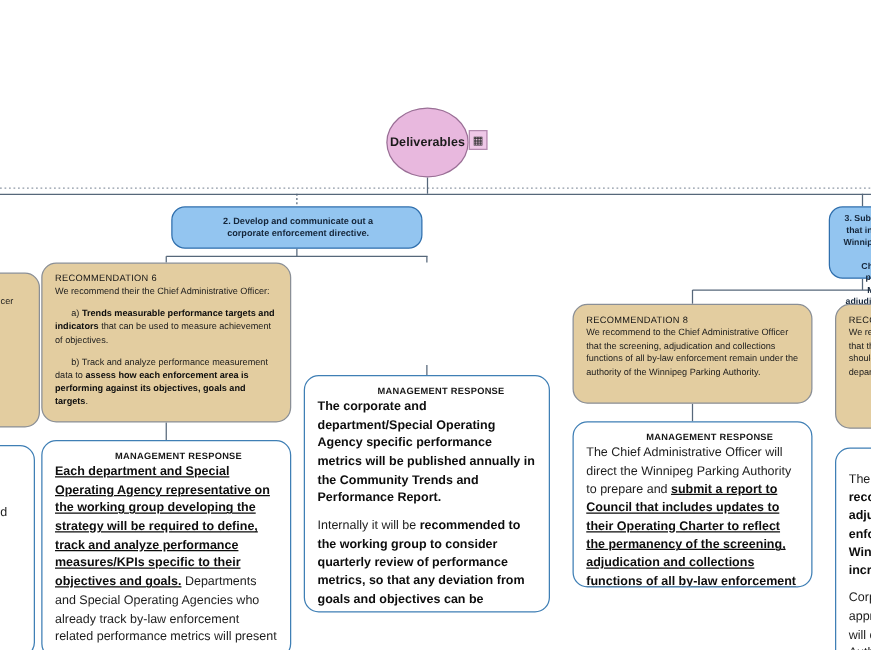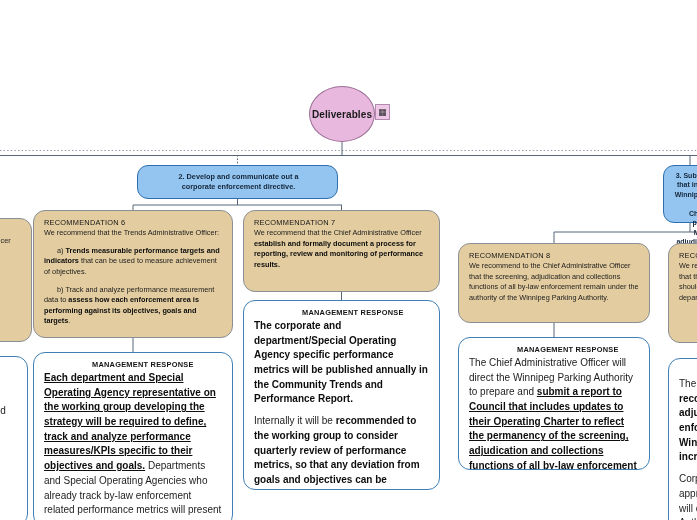--- a/index.html
+++ b/index.html
@@ -225,39 +225,33 @@
   <div class="mr-box" id="mr5-cut">
     <div class="head">MANAGEMENT RESPONSE</div>
     <div class="body">
         <p>A corporate by-law enforcement directive will be developed and communicated to all departments and Special Operating Agencies.</p>
       </div>
   </div>
 
   <div class="rec-box" id="rec6">
     <div class="head">RECOMMENDATION 6</div>
     <div class="body">
-        <p>We recommend that the Trends Administrative Officer:</p>
+        <p>We recommend their the Chief Administrative Officer:</p>
         <p><span class="indent"></span>a) <b>Trends measurable performance targets and indicators</b> that can be used to measure achievement of objectives.</p>
         <p><span class="indent"></span>b) Track and analyze performance measurement data to <b>assess how each enforcement area is performing against its objectives, goals and targets</b>.</p>
       </div>
   </div>
 
   <div class="mr-box" id="mr6">
     <div class="head">MANAGEMENT RESPONSE</div>
     <div class="body">
         <p><b><u>Each department and Special Operating Agency representative on the working group developing the strategy will be required to define, track and analyze performance measures/KPIs specific to their  objectives and goals.</u></b> Departments and Special Operating Agencies who already track by-law enforcement related performance metrics will present those to the working group as examples of what type of metrics can help to ensure an effective by-law enforcement program implementation.</p>
       </div>
   </div>
 
-  <div class="rec-box" id="rec7">
-    <div class="head">RECOMMENDATION 7</div>
-    <div class="body">
-        <p>We recommend that the Chief Administrative Officer <b>establish and formally document a process for reporting, review and monitoring of performance results.</b></p>
-      </div>
-  </div>
 
   <div class="mr-box" id="mr7">
     <div class="head">MANAGEMENT RESPONSE</div>
     <div class="body">
         <p><b>The corporate and department/Special Operating Agency specific performance metrics will be published annually in the Community Trends and Performance Report.</b></p>
         <p>Internally it will be <b>recommended to the working group to consider quarterly review of performance metrics, so that any deviation from goals and objectives can be corrected throughout the year and ensure greater success of the overall strategy.</b></p>
       </div>
   </div>
 
   <div class="rec-box" id="rec8">

